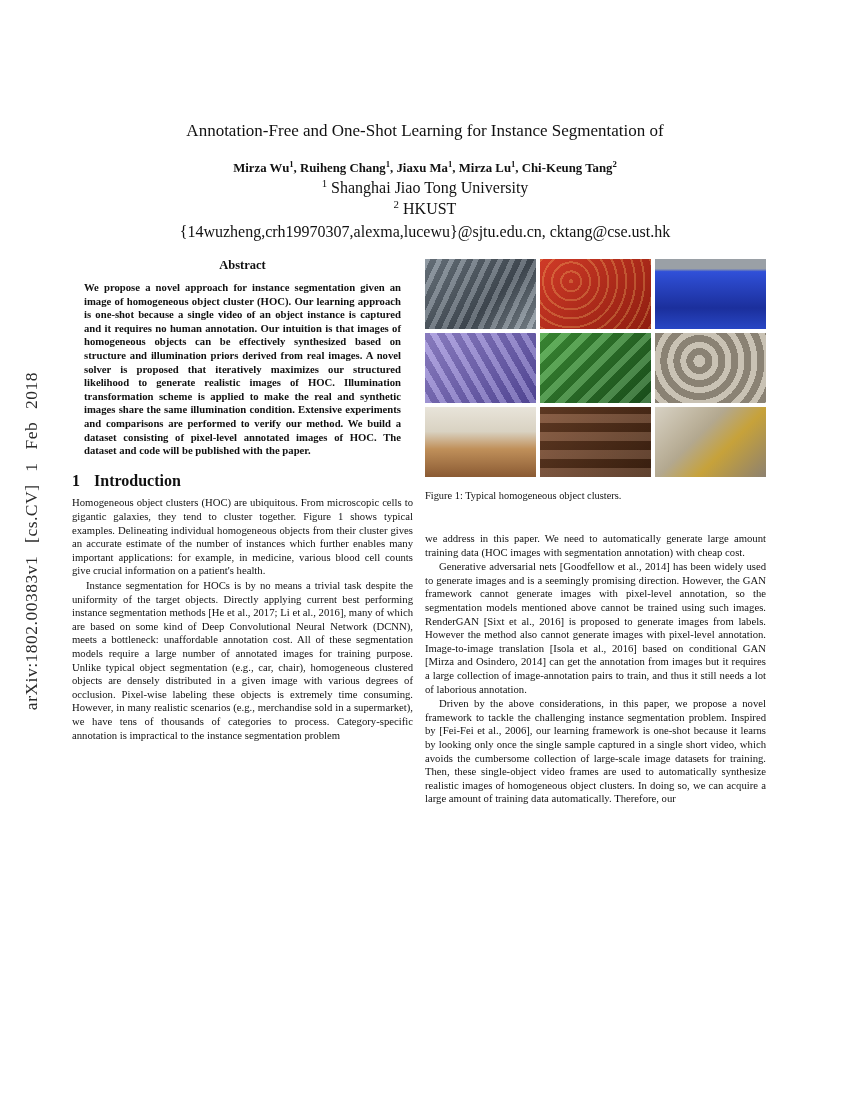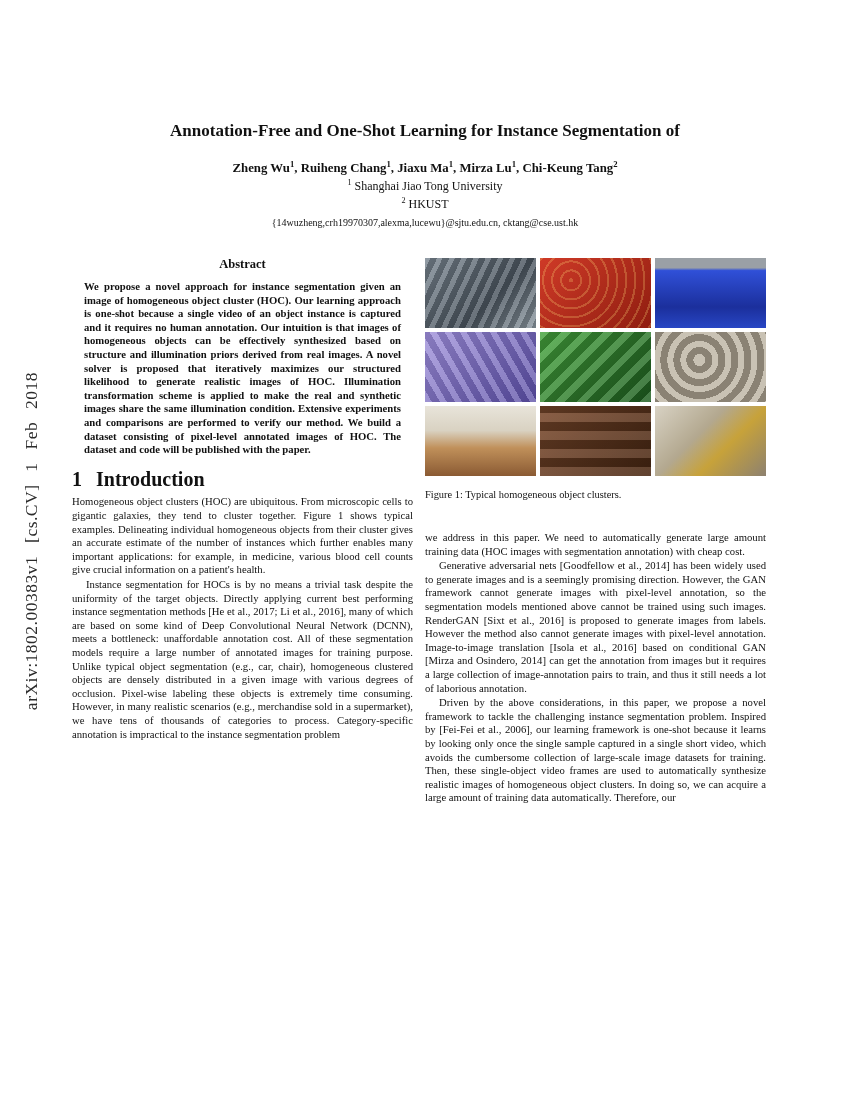--- a/index.html
+++ b/index.html
@@ -25,64 +25,64 @@
   }
   .content{
     position:absolute;
     left:72px;top:0;
     width:706px;
   }
   .title{
     margin:118px 0 0 0;
     text-align:center;
     font-size:17px;
-    font-weight:bold;
+    font-weight:normal;
     line-height:1.5;
   }
   .authors{
     margin-top:17px;
     text-align:center;
     font-size:12.8px;
     font-weight:bold;
   }
   sup{font-size:68%;line-height:0;}
   .affil{
     text-align:center;
-    font-size:12px;
+    font-size:16px;
     margin-top:3px;
   }
   .email{
     text-align:center;
-    font-size:10px;
+    font-size:16px;
     margin-top:5px;
   }
   .columns{
     display:flex;
     gap:12px;
-    margin-top:30px;
+    margin-top:18px;
   }
   .col{
     width:341px;
     font-size:10.7px;
     line-height:13.6px;
     text-align:justify;
   }
   .abstract-head{
     text-align:center;
     font-weight:bold;
     font-size:12.5px;
     margin:0 0 9px 0;
   }
   .abstract-body{
     padding:0 12px;
     margin:0;
     font-weight:bold;
   }
   .section-head{
-    font-size:20px;
+    font-size:16px;
     font-weight:bold;
     margin:16px 0 9px 0;
     text-align:left;
   }
   .section-head .num{margin-right:14px;}
   p.body-par{margin:0 0 0 0;}
   p.body-par + p.body-par{margin-top:1px;}
   p.indent{text-indent:14px;}
   .fig-grid{
     display:grid;
@@ -108,21 +108,21 @@
 <body>
 
 <div class="page">
 
   <div class="arxiv-strip">arXiv:1802.00383v1 [cs.CV] 1 Feb 2018</div>
 
   <div class="content">
 
     <h1 class="title"><span>Annotation-Free and One-Shot Learning for Instance Segmentation of</span><br></h1>
 
-    <div class="authors"><span>Zheng Wu</span><sup>1</sup><span>, </span><span>Ruiheng Chang</span><sup>1</sup><span>, </span><span>Jiaxu Ma</span><sup>1</sup><span>, </span><span>Mirza Lu</span><sup>1</sup><span>, </span><span>Chi-Keung Tang</span><sup>2</sup></div>
+    <div class="authors"><span>Mirza Wu</span><sup>1</sup><span>, </span><span>Ruiheng Chang</span><sup>1</sup><span>, </span><span>Jiaxu Ma</span><sup>1</sup><span>, </span><span>Mirza Lu</span><sup>1</sup><span>, </span><span>Chi-Keung Tang</span><sup>2</sup></div>
 
     <div class="affil"><sup>1</sup> <span>Shanghai Jiao Tong University</span></div>
     <div class="affil"><sup>2</sup> <span>HKUST</span></div>
 
     <div class="email">{14wuzheng,crh19970307,alexma,lucewu}@sjtu.edu.cn, cktang@cse.ust.hk</div>
 
     <div class="columns">
 
       <div class="col">
         <div class="abstract-head">Abstract</div>

